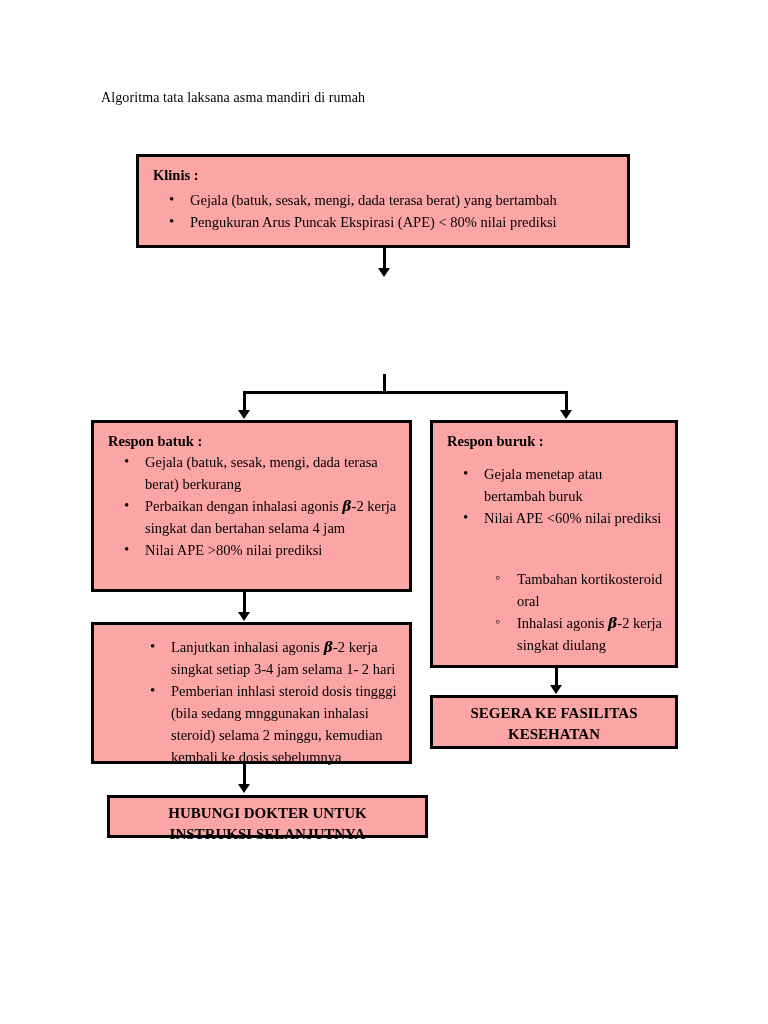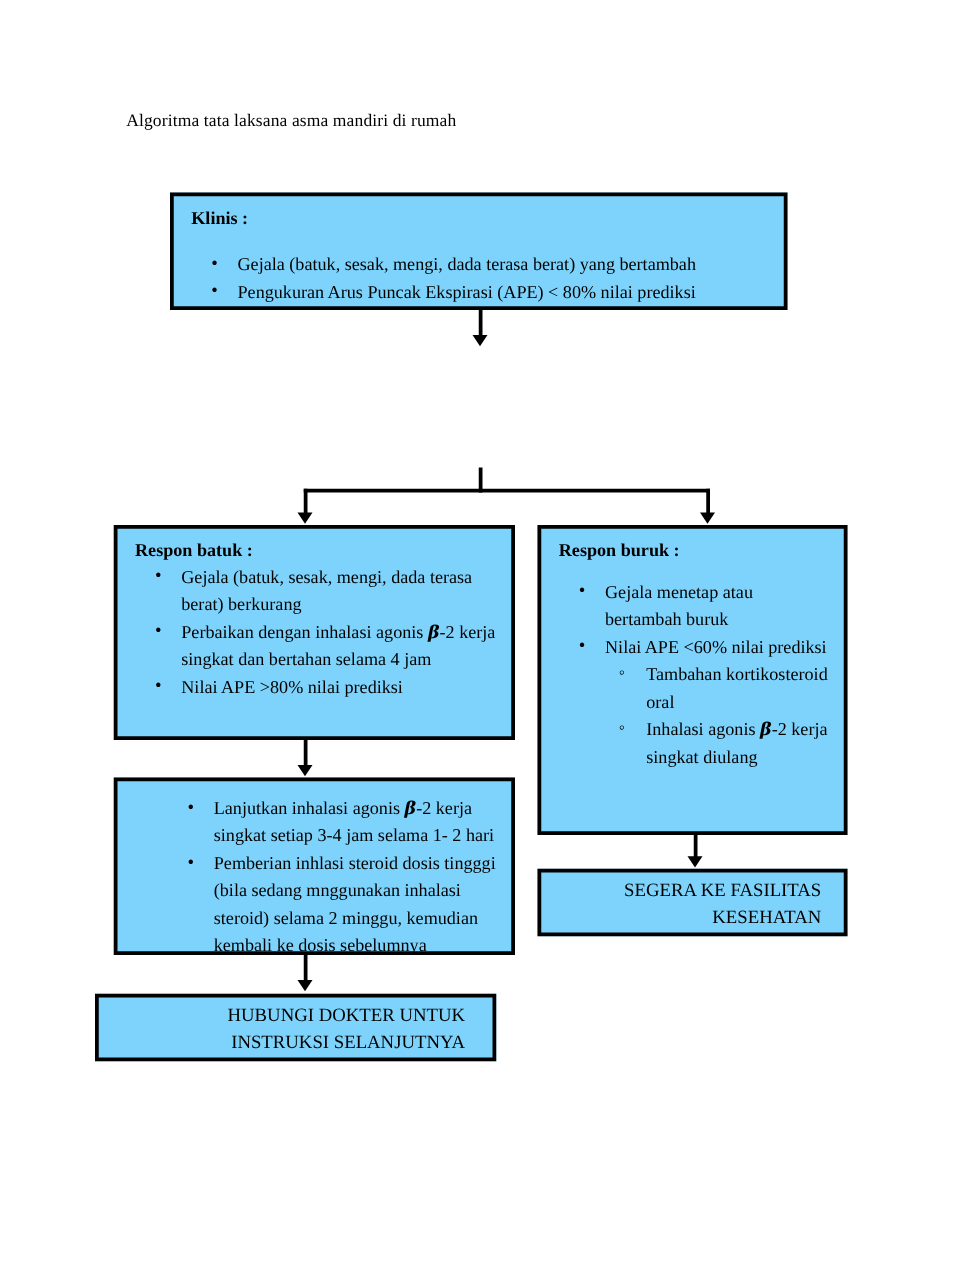--- a/index.html
+++ b/index.html
@@ -30,21 +30,21 @@
     font-size: 14px;
     line-height: 20px;
     letter-spacing: 0.1px;
     white-space: nowrap;
   }
 
   .box {
     position: absolute;
     box-sizing: border-box;
     border: 3px solid #000000;
-    background: #7dd3fc;
+    background: #fca5a5;
   }
 
   .box-head {
     font-weight: bold;
     font-size: 14.5px;
     line-height: 19px;
   }
 
   .body-text {
     font-size: 14.5px;
@@ -93,24 +93,24 @@
   }
 
   .beta {
     font-family: "DejaVu Serif", "Liberation Serif", serif;
     font-style: italic;
     font-weight: bold;
     font-size: 14px;
   }
 
   .caps-box-text {
-    font-weight: normal;
+    font-weight: bold;
     font-size: 15px;
     line-height: 21px;
-    text-align: right;
+    text-align: center;
   }
 
   
   .vline {
     position: absolute;
     width: 3px;
     background: #000000;
   }
   .hline {
     position: absolute;
@@ -124,36 +124,36 @@
     border-right: 6px solid transparent;
     border-top: 9px solid #000000;
   }
 
   
   #box-klinis      { left: 136px; top: 154px; width: 494px; height: 94px; }
   #box-tata        { left: 136px; top: 277px; width: 494px; height: 97px; }
   #box-baik        { left: 91px;  top: 420px; width: 321px; height: 172px; }
   #box-buruk       { left: 430px; top: 420px; width: 248px; height: 248px; }
   #box-lanjut      { left: 91px;  top: 622px; width: 321px; height: 142px; }
-  #box-hubungi     { left: 76px;  top: 795px; width: 321px; height: 54px; }
+  #box-hubungi     { left: 107px;  top: 795px; width: 321px; height: 43px; }
   #box-segera      { left: 430px; top: 695px; width: 248px; height: 54px; }
 
   .pad { padding: 9px 12px 0 14px; }
 </style>
 </head>
 <body>
 
 <div id="page">
 
   <div class="title">Algoritma tata laksana asma mandiri di rumah</div>
 
   <div class="box" id="box-klinis">
     <div class="pad">
       <div class="box-head">Klinis :</div>
-      <ul class="bul" style="margin-top:16px;">
+      <ul class="bul" style="margin-top:4px;">
         <li>Gejala (batuk, sesak, mengi, dada terasa berat) yang bertambah</li>
         <li>Pengukuran Arus Puncak Ekspirasi (APE) &lt; 80% nilai prediksi</li>
       </ul>
     </div>
   </div>
 
   <div class="vline" style="left:383px; top:248px; height:22px;"></div>
   <div class="arrowhead" style="left:378px; top:268px;"></div>
 
 
@@ -178,21 +178,21 @@
   <div class="vline" style="left:243px; top:592px; height:22px;"></div>
   <div class="arrowhead" style="left:238px; top:612px;"></div>
 
   <div class="box" id="box-buruk">
     <div class="pad">
       <div class="box-head">Respon buruk :</div>
       <ul class="bul" style="margin-top:12px;">
         <li>Gejala menetap atau bertambah buruk</li>
         <li>Nilai APE &lt;60% nilai prediksi</li>
       </ul>
-      <ul class="sub" style="margin-left:34px;">
+      <ul class="sub" style="margin-left:34px;margin-top:39px;">
         <li>Tambahan kortikosteroid oral</li>
         <li><span>Inhalasi agonis  </span><span class="beta">β</span><span>-2 kerja singkat diulang</span></li>
       </ul>
     </div>
   </div>
 
   <div class="vline" style="left:555px; top:668px; height:19px;"></div>
   <div class="arrowhead" style="left:550px; top:685px;"></div>
 
   <div class="box" id="box-lanjut">

